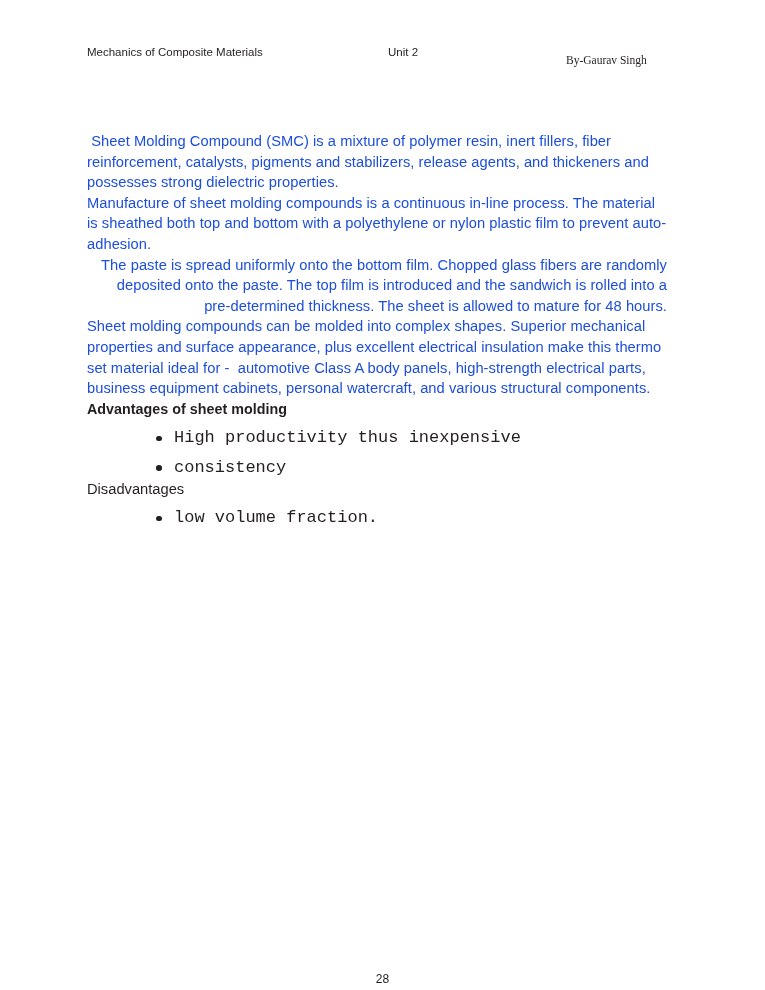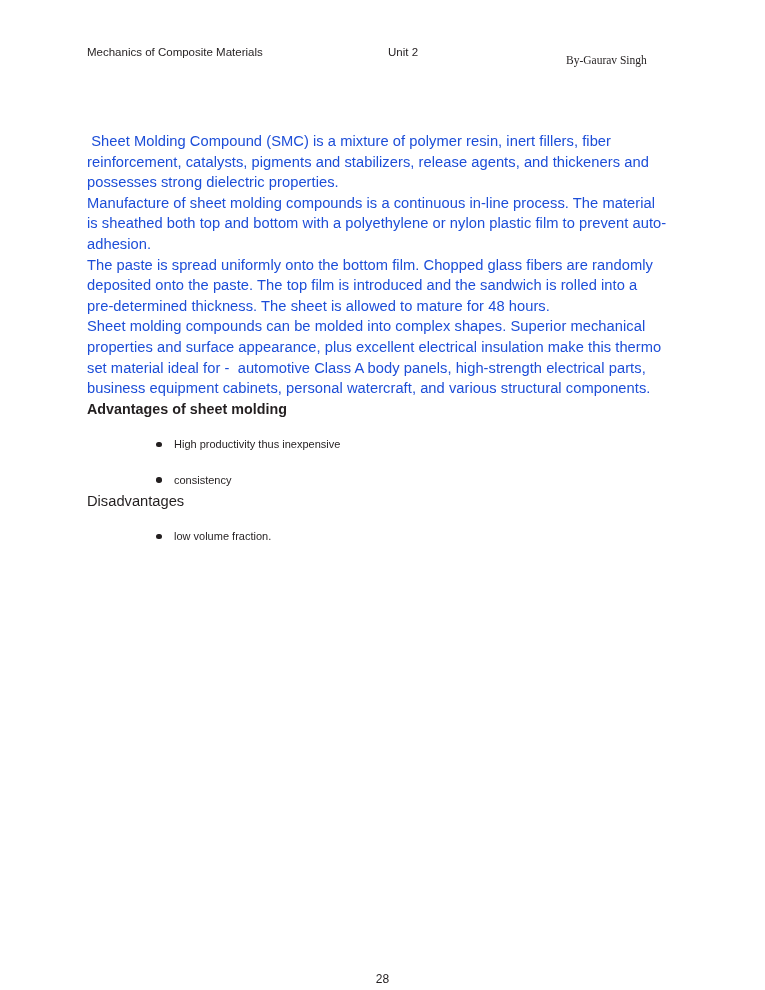--- a/index.html
+++ b/index.html
@@ -45,21 +45,21 @@
   p.para {
     margin: 0;
     font-size: 14.7px;
     line-height: 20.6px;
     color: #1d4ed8;
     letter-spacing: 0.05px;
     white-space: pre-wrap;
   }
 
   .gap-para { margin-top: 20px; }
-  .gap-small { margin-top: 0px; }
+  .gap-small { margin-top: 0px; text-align: right; }
 
   h3.section-head {
     margin: 0;
     font-size: 14.3px;
     line-height: 20.6px;
     font-weight: bold;
     color: #231f20;
     letter-spacing: 0.02px;
   }
 
@@ -73,24 +73,25 @@
 
   
   ul.bullets {
     margin: 0;
     padding: 0;
     list-style: none;
   }
   ul.bullets li {
     position: relative;
     padding-left: 87px;
-    font-size: 11px;
+    font-size: 17px;
     line-height: 20.6px;
     color: #231f20;
-    margin-top: 15px;
+    margin-top: 9px;
+    font-family: Liberation Mono, monospace;
   }
   ul.bullets li .dot {
     position: absolute;
     left: 69px;
     top: 7.5px;
     width: 5.5px;
     height: 5.5px;
     border-radius: 50%;
     background: #231f20;
   }

